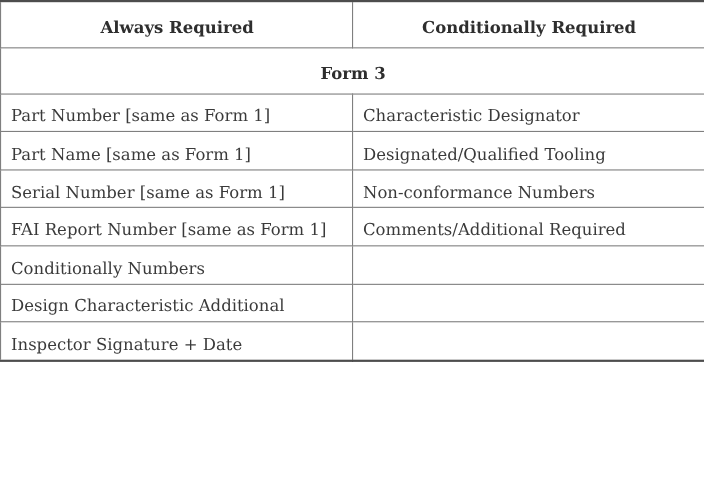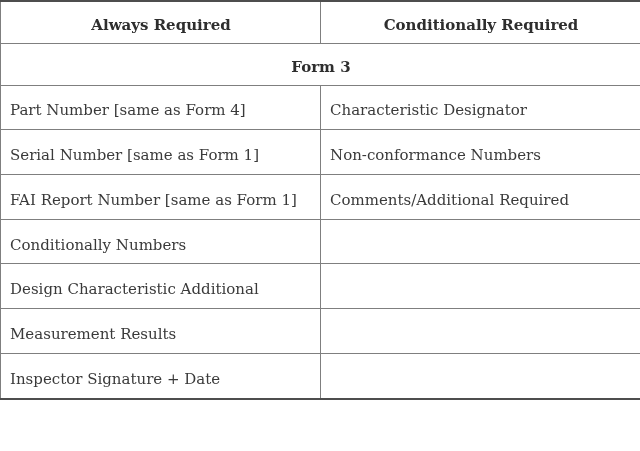--- a/index.html
+++ b/index.html
@@ -2,21 +2,21 @@
 <html><head>
 <meta charset="utf-8">
 <style>
   html, body {
     margin: 0;
     padding: 0;
     background: #ffffff;
   }
   .doc-table {
     width: 640px;
-    height: 400px;
+    height: 329px;
     border-collapse: collapse;
     table-layout: fixed;
     font-family: "DejaVu Serif", "Liberation Serif", serif;
     color: #3a3a3a;
     background: #ffffff;
   }
   .doc-table col {
     width: 320px;
   }
   .doc-table td, .doc-table th {
@@ -63,41 +63,41 @@
   </colgroup>
   <tbody>
     <tr class="header-row">
       <th>Always Required</th>
       <th>Conditionally Required</th>
     </tr>
     <tr class="section-row">
       <td class="section-cell" colspan="2">Form 3</td>
     </tr>
     <tr>
-      <td class="cell-left">Part Number [same as Form 4]</td>
+      <td class="cell-left">Part Number [same as Form 1]</td>
       <td class="cell-right">Characteristic Designator</td>
+    </tr>
+    <tr>
+      <td class="cell-left">Part Name [same as Form 1]</td>
+      <td class="cell-right">Designated/Qualified Tooling</td>
     </tr>
     <tr>
       <td class="cell-left">Serial Number [same as Form 1]</td>
       <td class="cell-right">Non-conformance Numbers</td>
     </tr>
     <tr>
       <td class="cell-left">FAI Report Number [same as Form 1]</td>
       <td class="cell-right">Comments/Additional Required</td>
     </tr>
     <tr>
       <td class="cell-left">Conditionally Numbers</td>
       <td class="cell-right"></td>
     </tr>
     <tr>
       <td class="cell-left">Design Characteristic Additional</td>
       <td class="cell-right"></td>
     </tr>
     <tr>
-      <td class="cell-left">Measurement Results</td>
-      <td class="cell-right"></td>
-    </tr>
-    <tr>
       <td class="cell-left">Inspector Signature + Date</td>
       <td class="cell-right"></td>
     </tr>
   </tbody>
 </table>
 
 </body></html>

